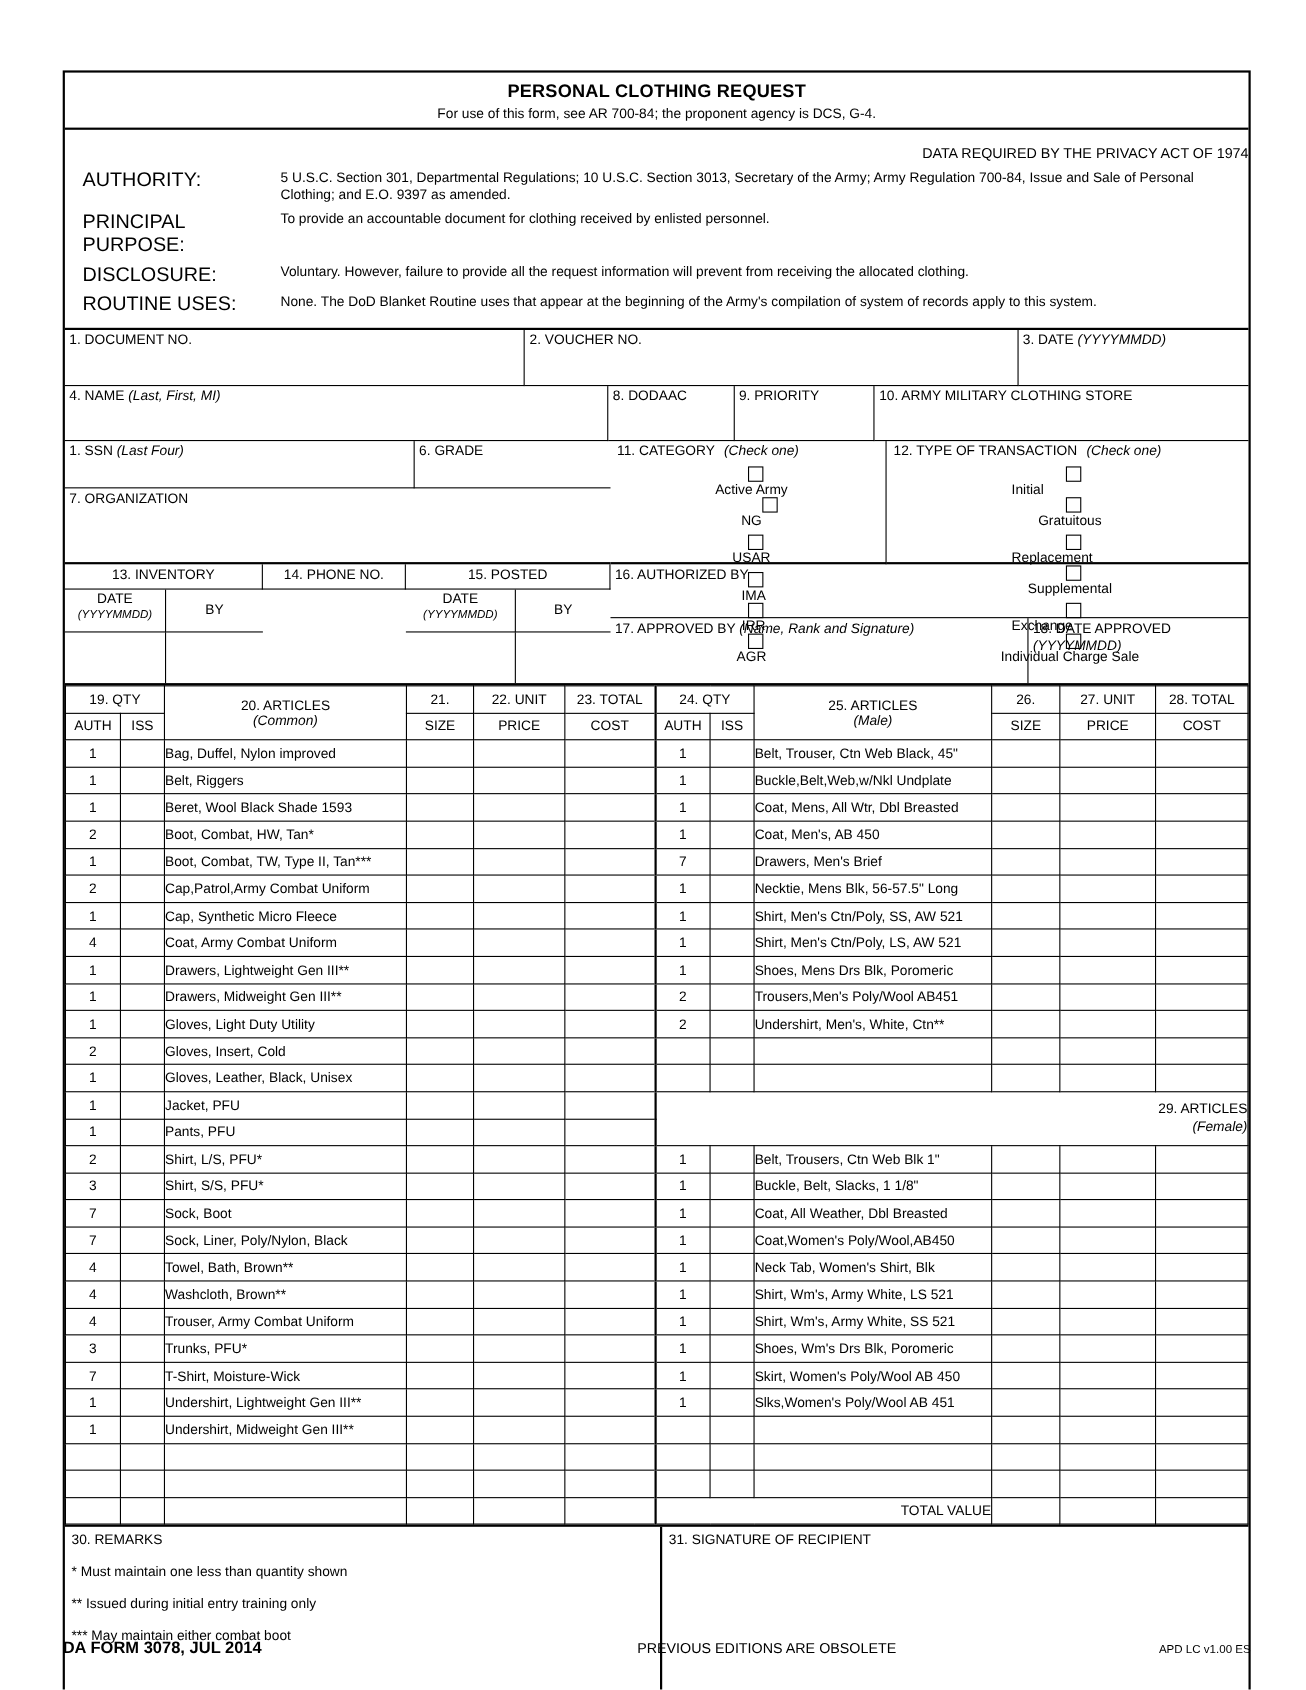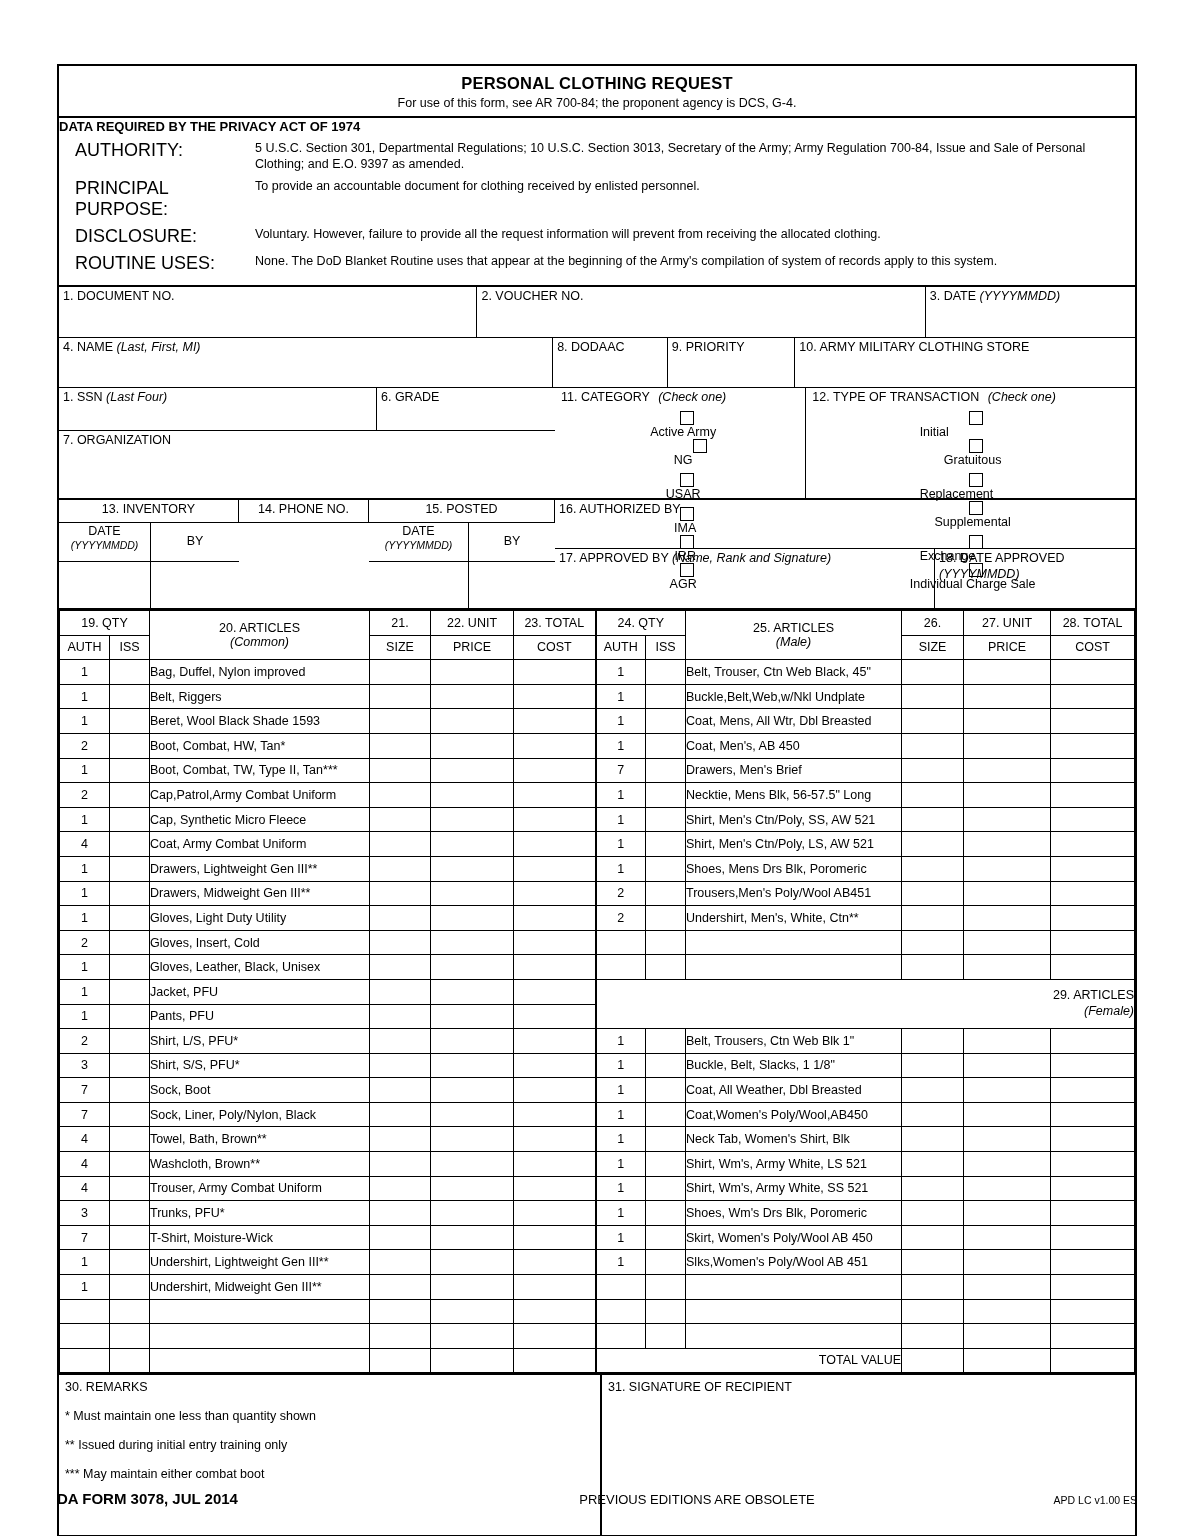--- a/index.html
+++ b/index.html
@@ -30,22 +30,22 @@
   }
   .form-subtitle {
     font-size: 12.5px; margin-top: 3px;
   }
   
   .privacy {
     border-bottom: 2.5px solid #000;
     padding-bottom: 5px;
   }
   .privacy-head {
-    text-align: left; font-weight: bold; font-size: 13px;
-    padding: 1px 0 6px 0;
+    text-align: right; font-weight: normal; font-size: 13px;
+    padding: 14px 0 6px 0;
   }
   .prow { display: flex; margin-bottom: 6px; }
   .plabel {
     width: 196px; min-width: 196px; padding-left: 16px;
     font-weight: normal; font-size: 18px;
   }
   .ptext { font-size: 12.5px; padding-right: 14px; line-height: 1.28; }
   
   .row { display: flex; }
   .cell {

